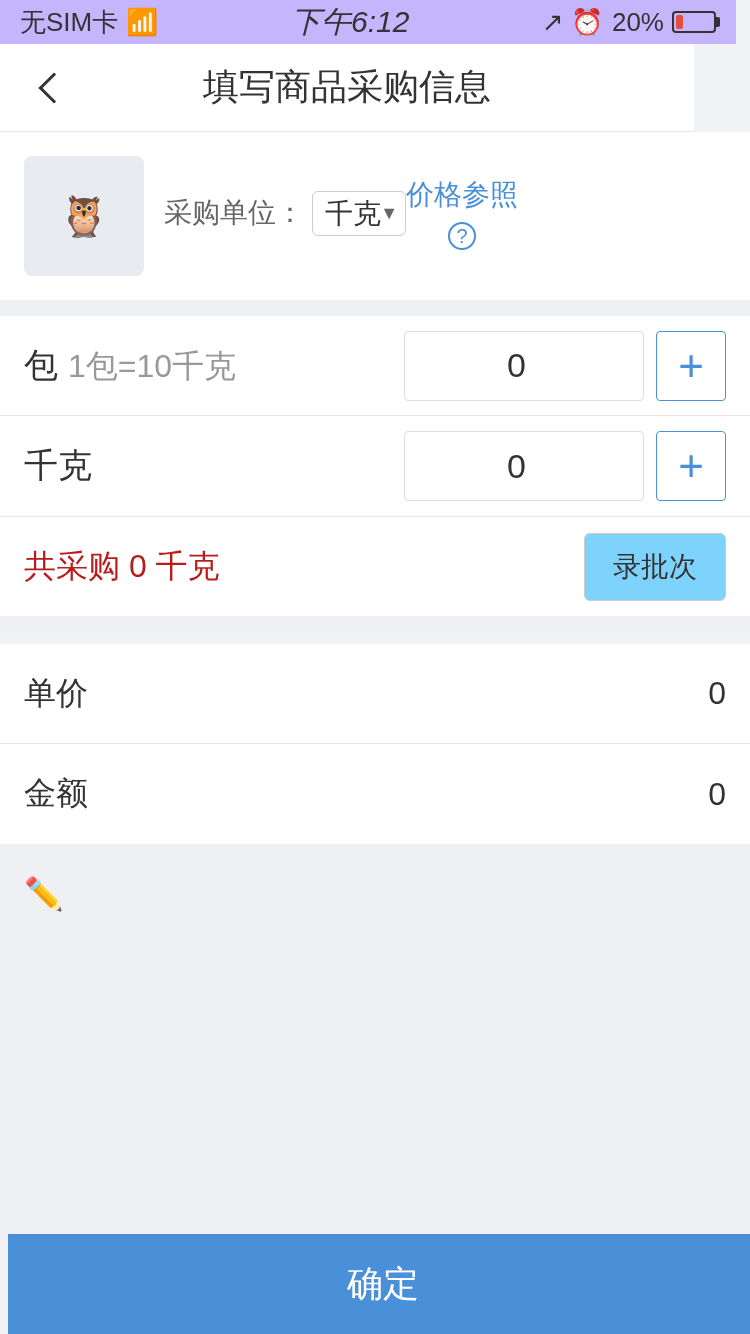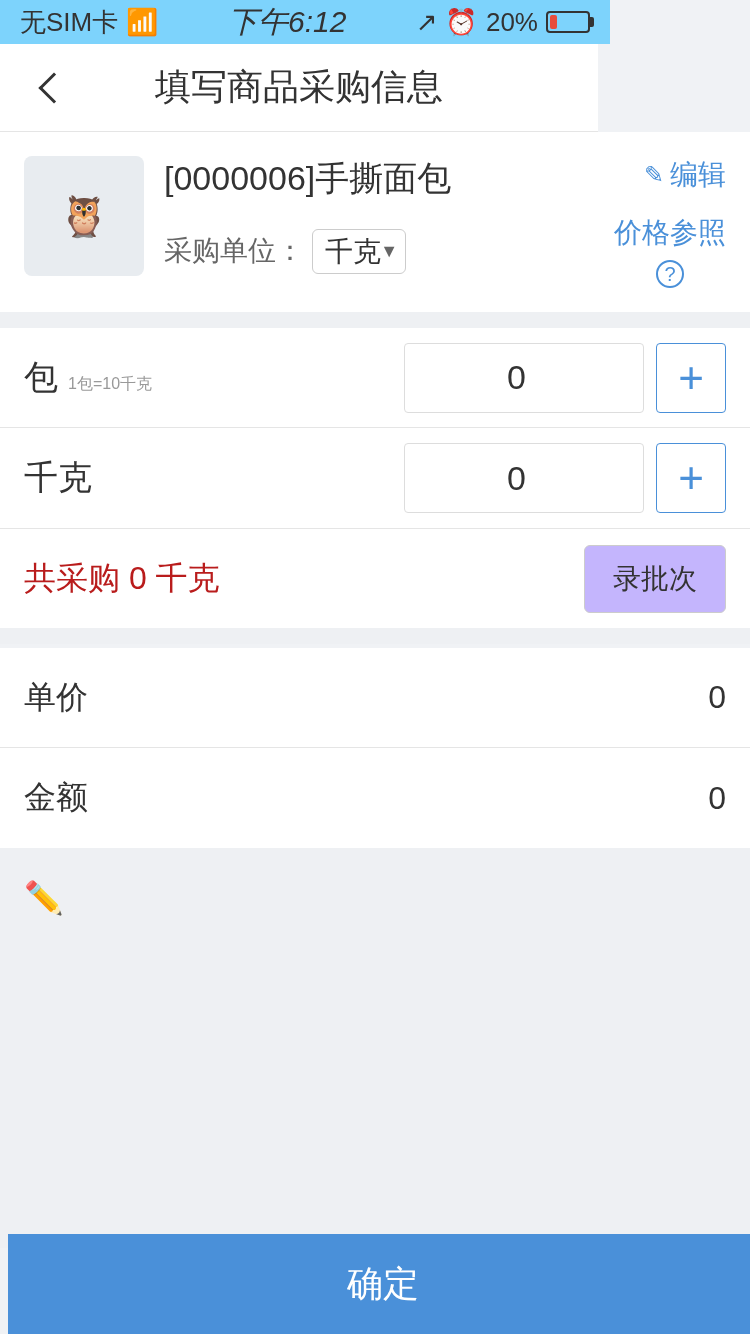--- a/index.html
+++ b/index.html
@@ -8,23 +8,23 @@
       width: 750px;
       min-height: 1334px;
       font-family: -apple-system, "PingFang SC", "Helvetica Neue", Arial, sans-serif;
       background: #f0f2f5;
       font-size: 32px;
       color: #333;
     }
 
     
     .status-bar {
-      width: 610px;
+      width: 736px;
       height: 44px;
-      background: #7dd3fc;
+      background: #c4b5fd;
       display: flex;
       align-items: center;
       justify-content: space-between;
       padding: 12px 20px;
       font-size: 28px;
       color: #333;
     }
     .status-left {
       display: flex;
       align-items: center;
@@ -65,21 +65,21 @@
     }
     .battery-fill {
       height: 100%;
       width: 20%;
       background: #e74c3c;
       border-radius: 2px;
     }
 
     
     .nav-bar {
-      width: 598px;
+      width: 694px;
       height: 88px;
       background: #fff;
       display: flex;
       align-items: center;
       border-bottom: 1px solid #e5e5e5;
       position: relative;
     }
     .back-btn {
       position: absolute;
       left: 24px;
@@ -150,22 +150,21 @@
       gap: 6px;
       cursor: pointer;
       white-space: nowrap;
     }
     .edit-icon {
       font-size: 24px;
     }
     .product-unit-row {
       display: flex;
       align-items: center;
-      justify-content: space-between;
-      margin-top: 12px;
+      margin-top: 20px;
     }
     .unit-label {
       font-size: 28px;
       color: #666;
     }
     .unit-select {
       border: 1px solid #ccc;
       border-radius: 6px;
       padding: 6px 24px 6px 12px;
       font-size: 28px;
@@ -234,21 +233,21 @@
       display: flex;
       align-items: baseline;
       gap: 10px;
       flex-shrink: 0;
     }
     .input-label-main {
       font-size: 34px;
       color: #333;
     }
     .input-label-sub {
-      font-size: 16px;
+      font-size: 32px;
       color: #999;
     }
     .input-controls {
       flex: 1;
       display: flex;
       align-items: center;
       justify-content: flex-end;
       gap: 12px;
     }
     .number-input {
@@ -290,29 +289,29 @@
       flex: 1;
       font-size: 32px;
       color: #b91c1c;
     }
     .batch-btn {
       border: 1px solid #ccc;
       border-radius: 6px;
       padding: 14px 28px;
       font-size: 28px;
       color: #333;
-      background: #c4b5fd;
+      background: #7dd3fc;
       cursor: pointer;
       font-family: Liberation Serif, serif;
     }
 
     
     .info-section {
       background: #fff;
-      margin-top: 4px;
+      margin-top: 12px;
     }
     .info-row {
       display: flex;
       align-items: center;
       padding: 0 24px;
       height: 100px;
       border-bottom: 1px solid #e5e5e5;
     }
     .info-row:last-child {
       border-bottom: none;
@@ -394,27 +393,20 @@
     <div class="back-arrow"></div>
   </div>
   <div class="nav-title">填写商品采购信息</div>
 </div>
 
 <div class="product-card">
   <div class="product-image">
     <span class="owl-logo">🦉</span>
   </div>
   <div class="product-info">
-    <div class="product-header">
-      <span class="product-name">[0000006]手撕面包</span>
-      <span class="edit-btn">
-        <span class="edit-icon">✎</span>
-        <span>编辑</span>
-      </span>
-    </div>
     <div class="product-unit-row">
       <div style="display:flex;align-items:center;gap:8px;">
         <span class="unit-label">采购单位：</span>
         <div class="unit-select-wrap">
           <select class="unit-select">
             <option>千克</option>
             <option>包</option>
           </select>
         </div>
       </div>

